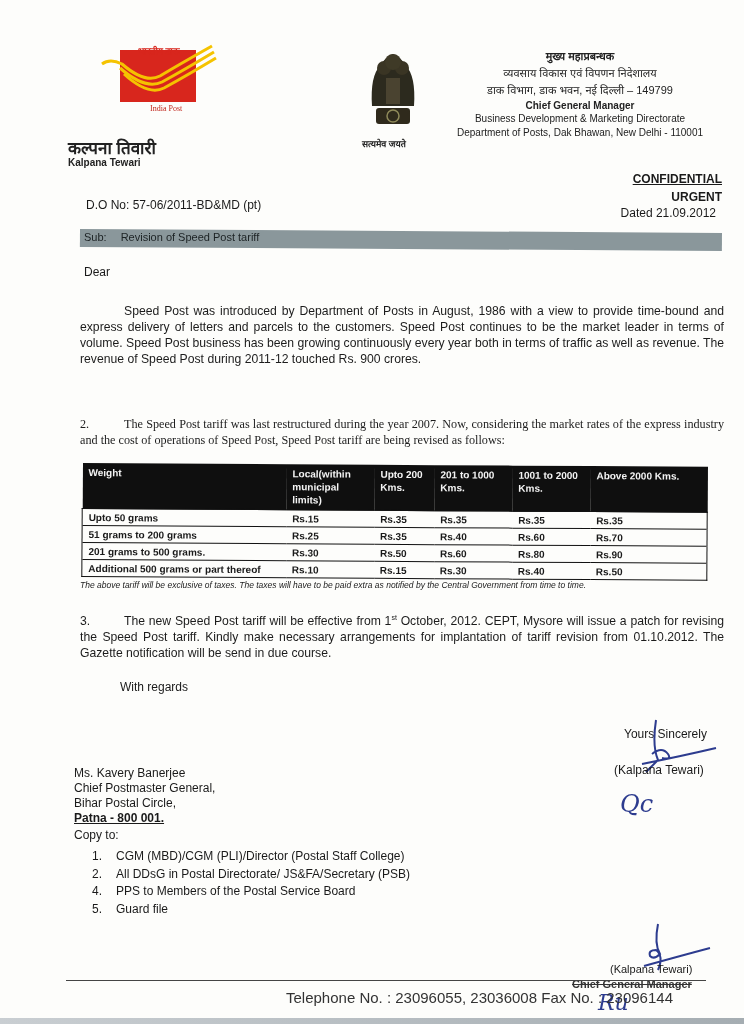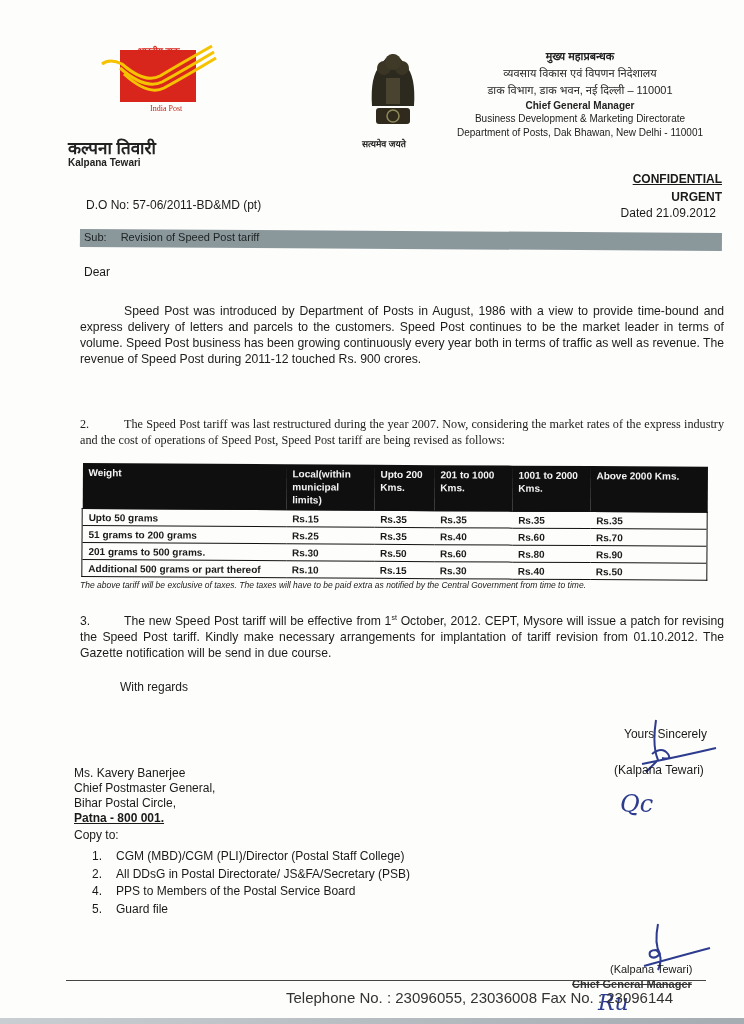--- a/index.html
+++ b/index.html
@@ -97,21 +97,21 @@
     <circle cx="40" cy="22" r="7" fill="#3a3524"></circle>
     <circle cx="31" cy="16" r="8" fill="#3f3a27"></circle>
     <rect x="24" y="32" width="14" height="26" fill="#4a4330"></rect>
   </svg>
 </div>
 <div class="abs emblem-motto">सत्यमेव जयते</div>
 
 <div class="abs hdr-right">
   <div class="hi bold">मुख्य महाप्रबन्धक</div>
   <div class="hi">व्यवसाय विकास एवं विपणन निदेशालय</div>
-  <div class="hi">डाक विभाग, डाक भवन, नई दिल्ली – 110001</div>
+  <div class="hi">डाक विभाग, डाक भवन, नई दिल्ली – 149799</div>
   <div class="bold" style="line-height:13px">Chief General Manager</div>
   <div style="line-height:14px">Business Development &amp; Marketing Directorate</div>
   <div style="line-height:14px">Department of Posts, Dak Bhawan, New Delhi - 110001</div>
 </div>
 
 <div class="abs name-hi">कल्पना तिवारी</div>
 <div class="abs name-en">Kalpana Tewari</div>
 
 <div class="abs conf">CONFIDENTIAL</div>
 <div class="abs urgent">URGENT</div>

